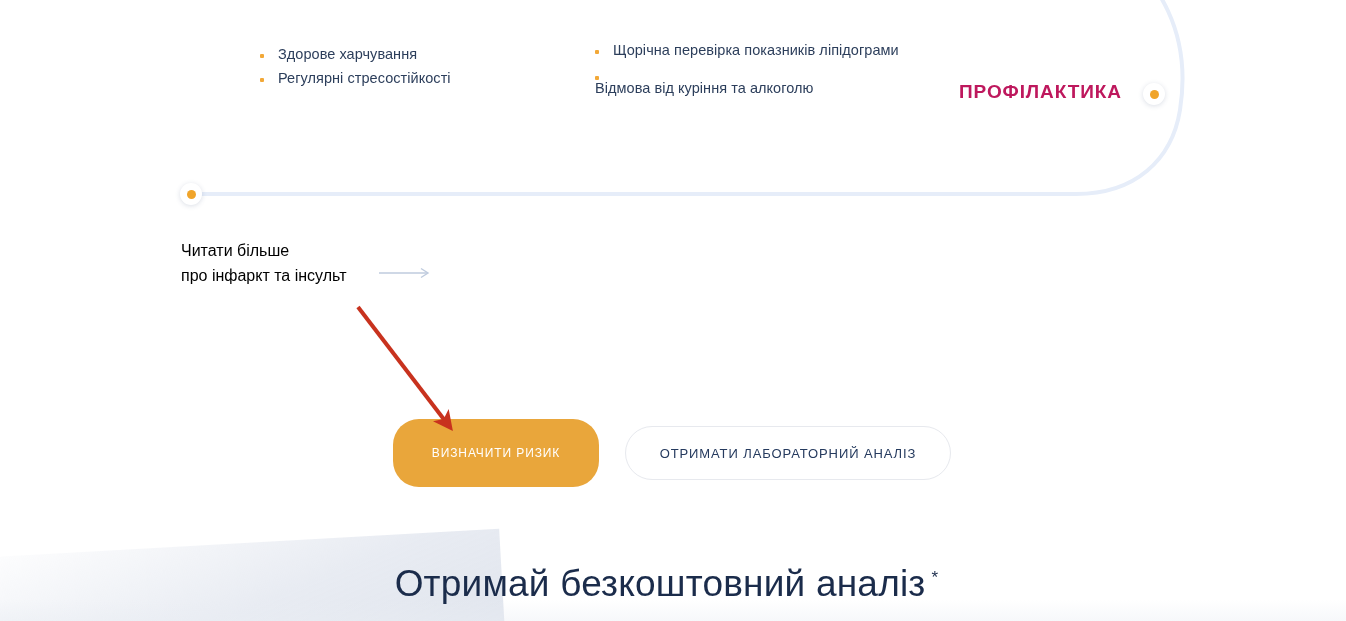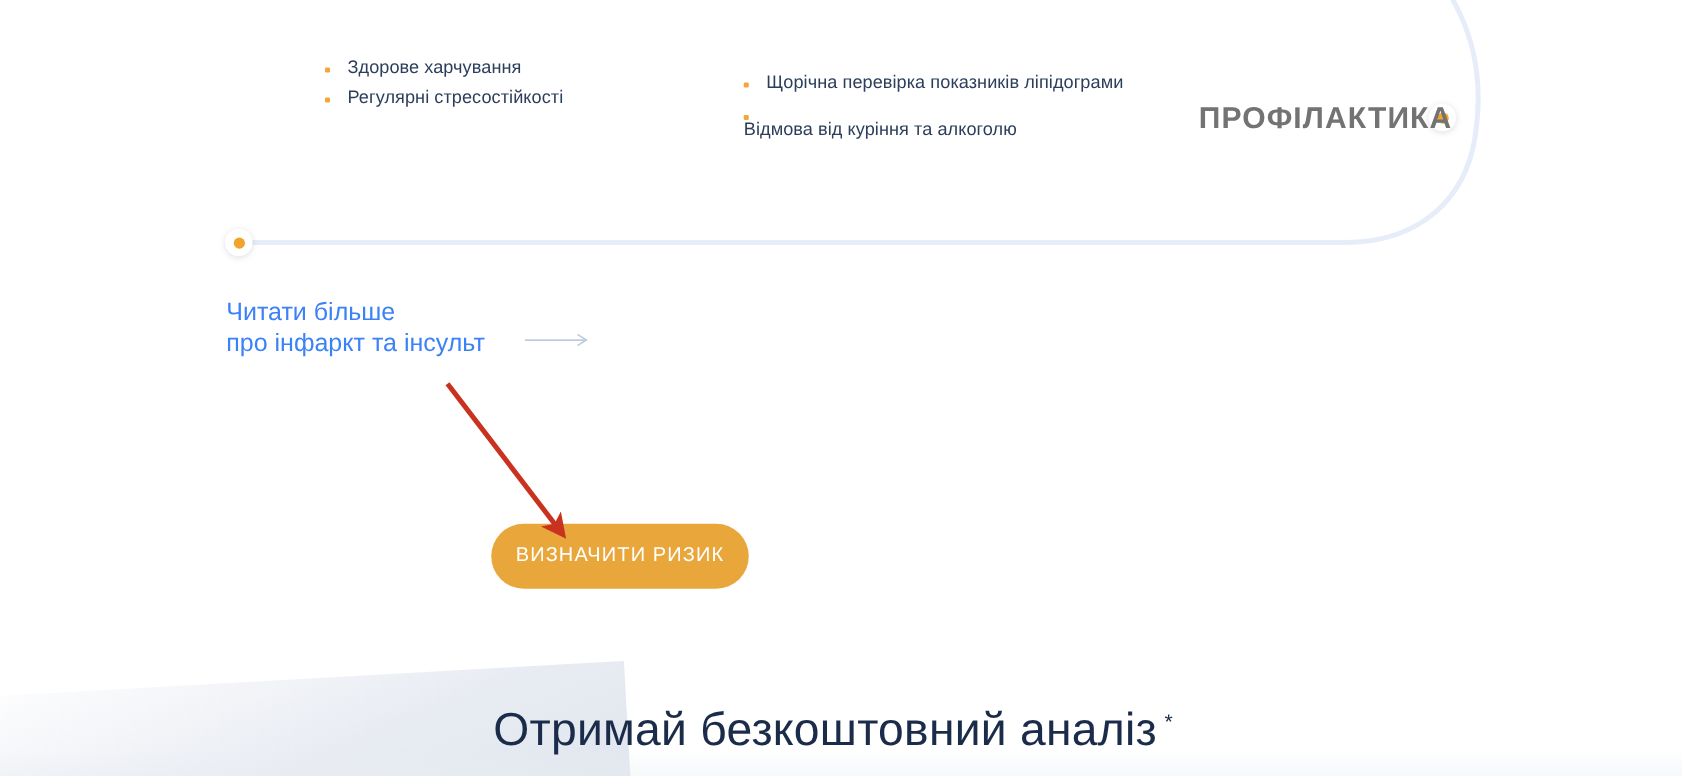--- a/index.html
+++ b/index.html
@@ -72,33 +72,33 @@
     background: #F0A42A;
   }
   .node-dot.right { left: 1143px; top: 83px; }
   .node-dot.left  { left: 180px;  top: 183px; }
 
   
   .stage-label {
     position: absolute;
     left: 959px;
     top: 81px;
-    font-size: 24px;
+    font-size: 19px;
     font-weight: bold;
     letter-spacing: 0.9px;
-    color: #737373;
+    color: #be185d;
     white-space: nowrap;
   }
 
   
   .list {
     position: absolute;
   }
   .list.col1 { left: 260px; top: 46px; width: 320px; }
-  .list.col2 { left: 595px; top: 58px; width: 330px; }
+  .list.col2 { left: 595px; top: 42px; width: 330px; }
   .list-item {
     display: flex;
     align-items: flex-start;
     margin-bottom: 7px;
     text-align: right;
   }
   .list-item .bullet {
     flex: 0 0 auto;
     width: 4px;
     height: 4px;
@@ -116,47 +116,47 @@
 
   
   .readmore {
     position: absolute;
     left: 181px;
     top: 238px;
     display: flex;
     align-items: center;
   }
   .readmore .rm-text {
-    font-size: 20px;
+    font-size: 16px;
     line-height: 25px;
-    color: #3b82f6;
+    color: #000000;
     white-space: pre-line;
   }
   .readmore .rm-arrow {
     margin-left: 32px;
     margin-top: 22px;
   }
 
   
   .cta-row {
     position: absolute;
     left: 393px;
     top: 419px;
     display: flex;
     align-items: center;
   }
   .btn-primary {
     width: 206px;
-    height: 52px;
+    height: 68px;
     border: none;
     border-radius: 26px;
     background: #E9A63B;
     color: #ffffff;
     font-family: "Liberation Sans", sans-serif;
-    font-size: 16px;
+    font-size: 12px;
     letter-spacing: 0.9px;
     cursor: pointer;
     display: flex;
     align-items: center;
     justify-content: center;
   }
   .btn-secondary {
     margin-left: 26px;
     width: 326px;
     height: 54px;
@@ -245,20 +245,21 @@
     <span class="rm-arrow">
       <svg width="52" height="12" viewBox="0 0 52 12">
         <path d="M0 6 H48" stroke="#BFCBDE" stroke-width="1.4" fill="none"></path>
         <path d="M42 1.5 L49 6 L42 10.5" stroke="#BFCBDE" stroke-width="1.4" fill="none"></path>
       </svg>
     </span>
   </div>
 
   <div class="cta-row">
     <button class="btn-primary">ВИЗНАЧИТИ РИЗИК</button>
+    <button class="btn-secondary">ОТРИМАТИ ЛАБОРАТОРНИЙ АНАЛІЗ</button>
   </div>
 
   <div class="section-heading">
     <span>Отримай безкоштовний аналіз</span><span class="asterisk">*</span>
   </div>
 
   <svg class="annotation" viewBox="0 0 1346 621">
     <defs>
       <marker id="redhead" markerWidth="5" markerHeight="5" refX="3.4" refY="2.5" orient="auto">
         <path d="M0,0 L5,2.5 L0,5 L1.2,2.5 Z" fill="#C8321E"></path>

